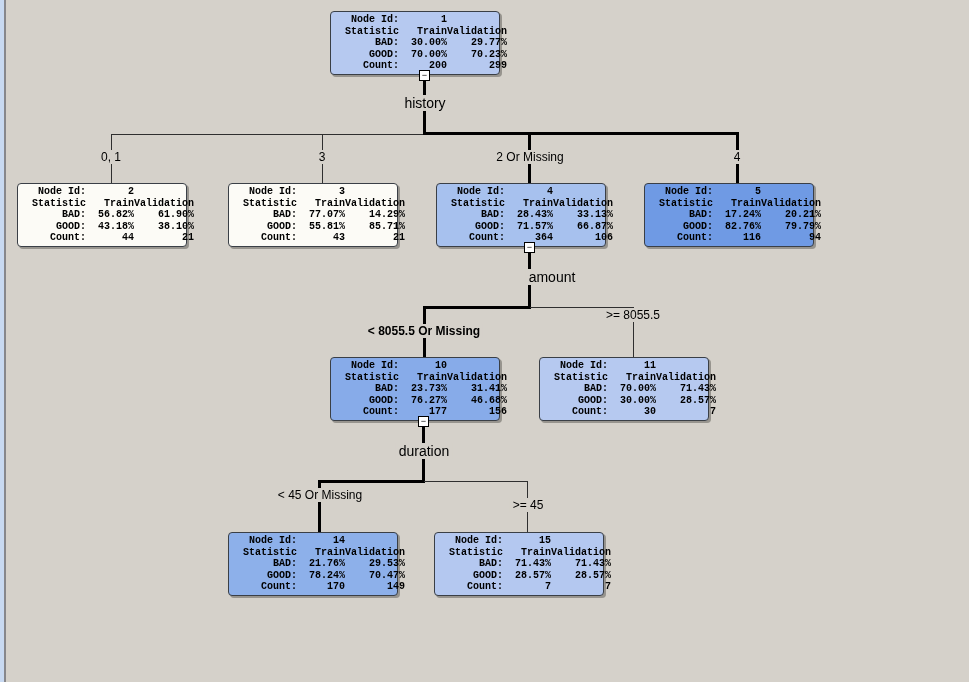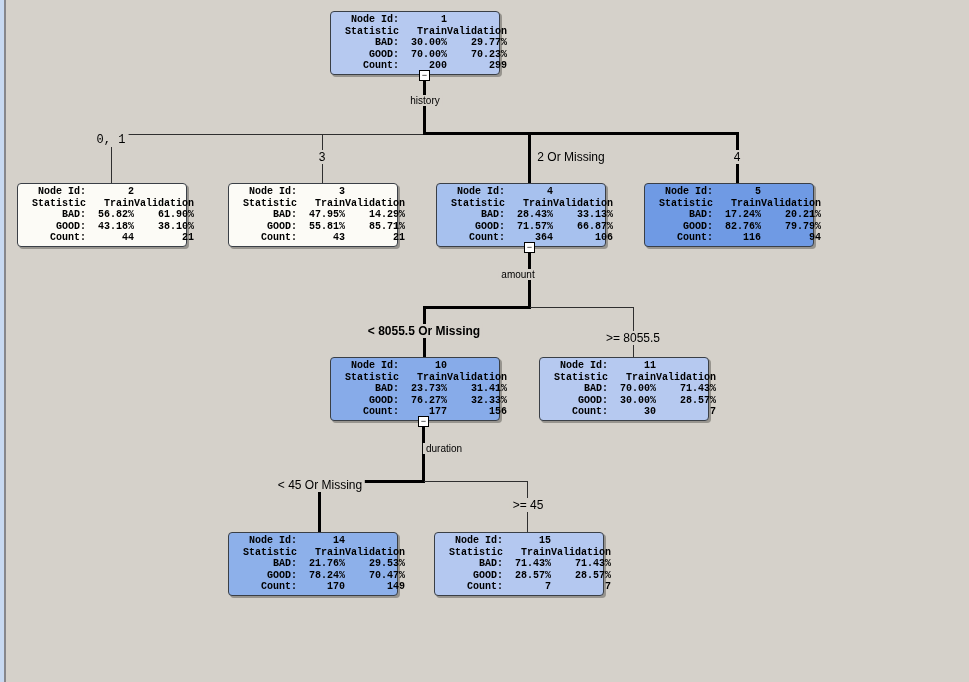--- a/index.html
+++ b/index.html
@@ -20,21 +20,21 @@
     box-shadow:2px 2px 0 rgba(100,98,92,.55);
     display:grid;grid-template-columns:64px 48px 1fr;align-content:center;
     padding:2px 8px 2px 4px;z-index:4;
     font-family:"Liberation Mono",monospace;font-weight:bold;
     font-size:10px;line-height:11.5px;text-align:right;white-space:pre;
   }
   .blabel{
     position:absolute;transform:translateX(-50%);z-index:5;
     background:#d5d1ca;padding:0 3px;font-size:12px;white-space:nowrap;
   }
-  .slabel{font-size:10px;}
+  .slabel{font-size:14px;}
   .expander{
     position:absolute;width:11px;height:11px;box-sizing:border-box;z-index:6;
     background:#fff;border:1px solid #000;
     font:9px/8px "Liberation Sans",sans-serif;text-align:center;cursor:pointer;
   }
 </style>
 </head>
 <body>
 
 <div class="canvas" style="background-color: rgb(213, 209, 202);">
@@ -44,43 +44,43 @@
 
   <div class="vline" style="left:423px;top:81px;width:3px;height:54px;"></div>
   <div class="hline thin" style="left:111px;top:134px;width:312px;height:1px;"></div>
   <div class="hline" style="left:423px;top:132px;width:316px;height:3px;"></div>
   <div class="vline thin" style="left:111px;top:134px;width:1px;height:49px;"></div>
   <div class="vline thin" style="left:322px;top:134px;width:1px;height:49px;"></div>
   <div class="vline" style="left:528px;top:132px;width:3px;height:51px;"></div>
   <div class="vline" style="left:736px;top:132px;width:3px;height:51px;"></div>
 
   <div class="blabel slabel" style="left:425px;top:95px;">history</div>
-  <div class="blabel" style="left:111px;top:133px;font-family:Liberation Mono, monospace;">0, 1</div>
+  <div class="blabel" style="left:111px;top:150px;">0, 1</div>
   <div class="blabel" style="left:322px;top:150px;">3</div>
-  <div class="blabel" style="left:530px;top:150px;margin-left:41px;">2 Or Missing</div>
+  <div class="blabel" style="left:530px;top:150px;">2 Or Missing</div>
   <div class="blabel" style="left:737px;top:150px;">4</div>
 
   <div class="vline" style="left:528px;top:252px;width:3px;height:57px;"></div>
   <div class="hline" style="left:423px;top:306px;width:108px;height:3px;"></div>
   <div class="hline thin" style="left:530px;top:307px;width:103px;height:1px;"></div>
   <div class="vline" style="left:423px;top:306px;width:3px;height:51px;"></div>
   <div class="vline thin" style="left:633px;top:307px;width:1px;height:50px;"></div>
 
-  <div class="blabel slabel" style="left:518px;top:269px;">amount</div>
+  <div class="blabel slabel" style="left:552px;top:269px;">amount</div>
   <div class="blabel" style="left:424px;top:324px;font-weight:bold;">&lt; 8055.5 Or Missing</div>
-  <div class="blabel" style="left:633px;top:331px;">&gt;= 8055.5</div>
+  <div class="blabel" style="left:633px;top:308px;">&gt;= 8055.5</div>
 
   <div class="vline" style="left:422px;top:426px;width:3px;height:56px;"></div>
   <div class="hline" style="left:318px;top:480px;width:107px;height:3px;"></div>
   <div class="hline thin" style="left:424px;top:481px;width:104px;height:1px;"></div>
   <div class="vline" style="left:318px;top:480px;width:3px;height:52px;"></div>
   <div class="vline thin" style="left:527px;top:481px;width:1px;height:51px;"></div>
 
-  <div class="blabel slabel" style="left:444px;top:443px;text-align:right;">duration</div>
-  <div class="blabel" style="left:320px;top:478px;">&lt; 45 Or Missing</div>
+  <div class="blabel slabel" style="left:424px;top:443px;text-align:right;">duration</div>
+  <div class="blabel" style="left:320px;top:488px;">&lt; 45 Or Missing</div>
   <div class="blabel" style="left:528px;top:498px;">&gt;= 45</div>
 
   <div class="node" style="left: 330px; top: 11px; background-color: rgb(182, 201, 240);">
     <span>Node Id:</span><span>1</span><span></span>
     <span>Statistic</span><span>Train</span><span>Validation</span>
     <span>BAD:</span><span>30.00%</span><span>29.77%</span>
     <span>GOOD:</span><span>70.00%</span><span>70.23%</span>
     <span>Count:</span><span>200</span><span>299</span>
   </div>
   <div class="expander" style="left:419px;top:70px;">−</div>
@@ -89,21 +89,21 @@
     <span>Node Id:</span><span>2</span><span></span>
     <span>Statistic</span><span>Train</span><span>Validation</span>
     <span>BAD:</span><span>56.82%</span><span>61.90%</span>
     <span>GOOD:</span><span>43.18%</span><span>38.10%</span>
     <span>Count:</span><span>44</span><span>21</span>
   </div>
 
   <div class="node" style="left: 228px; top: 183px; background-color: rgb(252, 251, 246);">
     <span>Node Id:</span><span>3</span><span></span>
     <span>Statistic</span><span>Train</span><span>Validation</span>
-    <span>BAD:</span><span>47.95%</span><span>14.29%</span>
+    <span>BAD:</span><span>77.07%</span><span>14.29%</span>
     <span>GOOD:</span><span>55.81%</span><span>85.71%</span>
     <span>Count:</span><span>43</span><span>21</span>
   </div>
 
   <div class="node" style="left: 436px; top: 183px; background-color: rgb(167, 193, 238);">
     <span>Node Id:</span><span>4</span><span></span>
     <span>Statistic</span><span>Train</span><span>Validation</span>
     <span>BAD:</span><span>28.43%</span><span>33.13%</span>
     <span>GOOD:</span><span>71.57%</span><span>66.87%</span>
     <span>Count:</span><span>364</span><span>106</span>
@@ -115,21 +115,21 @@
     <span>Statistic</span><span>Train</span><span>Validation</span>
     <span>BAD:</span><span>17.24%</span><span>20.21%</span>
     <span>GOOD:</span><span>82.76%</span><span>79.79%</span>
     <span>Count:</span><span>116</span><span>94</span>
   </div>
 
   <div class="node" style="left: 330px; top: 357px; background-color: rgb(135, 171, 233);">
     <span>Node Id:</span><span>10</span><span></span>
     <span>Statistic</span><span>Train</span><span>Validation</span>
     <span>BAD:</span><span>23.73%</span><span>31.41%</span>
-    <span>GOOD:</span><span>76.27%</span><span>32.33%</span>
+    <span>GOOD:</span><span>76.27%</span><span>46.68%</span>
     <span>Count:</span><span>177</span><span>156</span>
   </div>
   <div class="expander" style="left:418px;top:416px;">−</div>
 
   <div class="node" style="left: 539px; top: 357px; background-color: rgb(182, 201, 240);">
     <span>Node Id:</span><span>11</span><span></span>
     <span>Statistic</span><span>Train</span><span>Validation</span>
     <span>BAD:</span><span>70.00%</span><span>71.43%</span>
     <span>GOOD:</span><span>30.00%</span><span>28.57%</span>
     <span>Count:</span><span>30</span><span>7</span>

